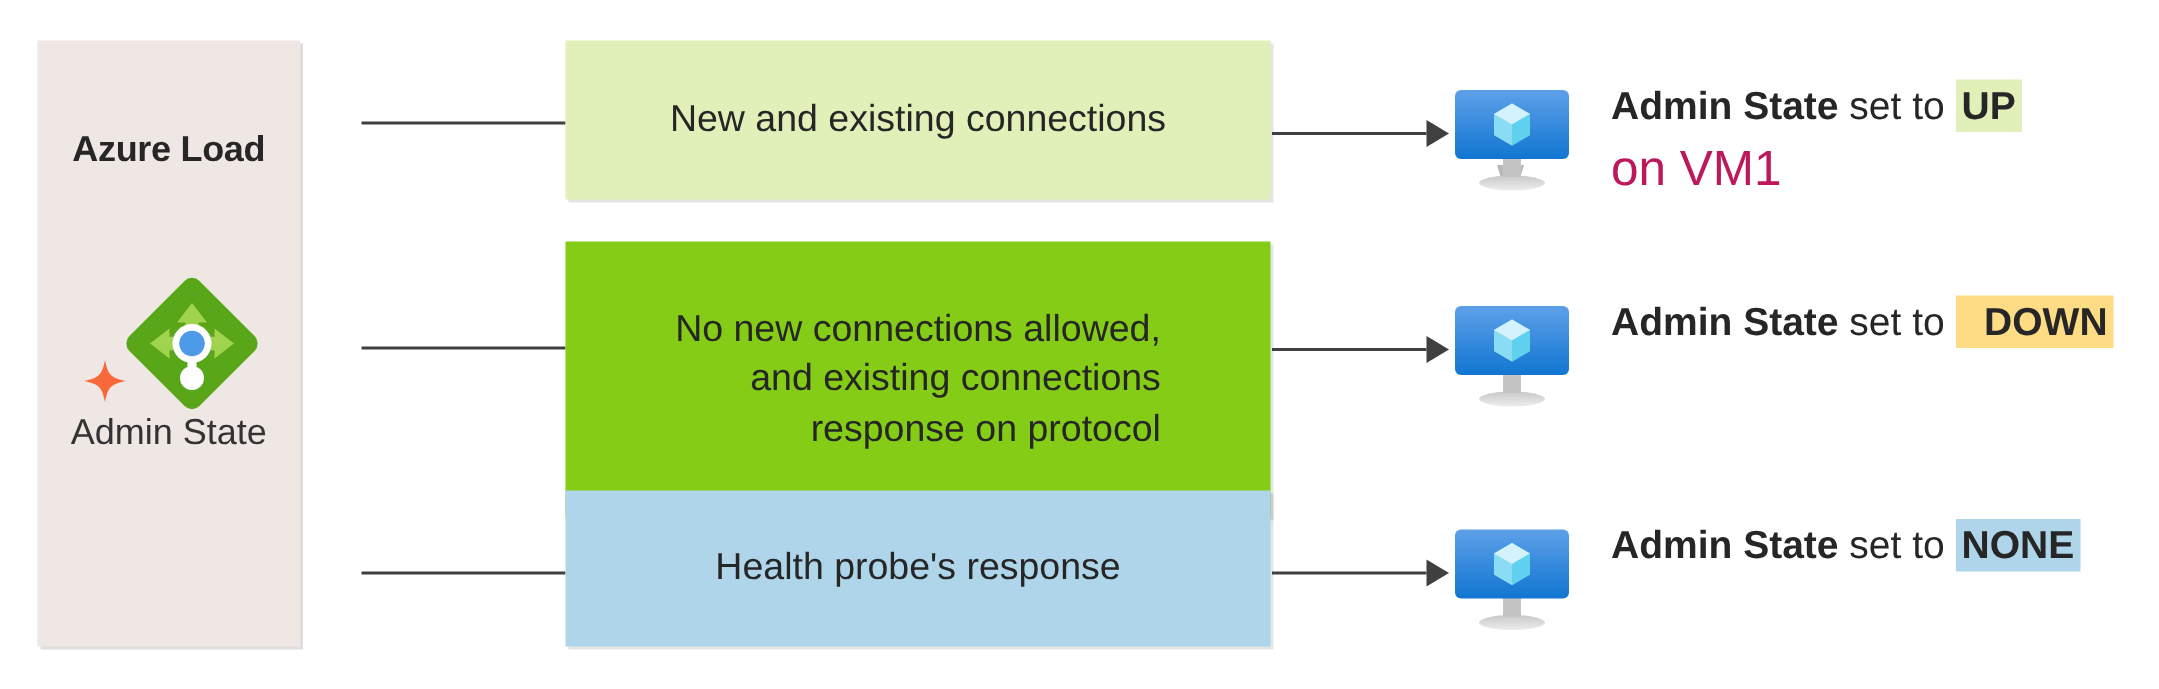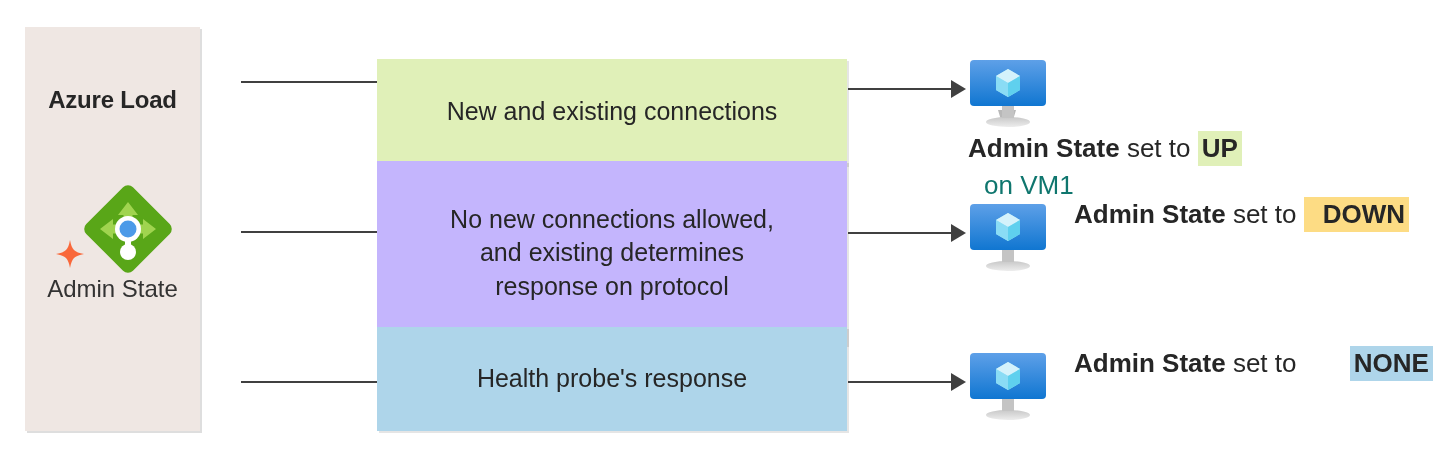--- a/index.html
+++ b/index.html
@@ -91,32 +91,32 @@
     display: flex;
     align-items: center;
     justify-content: center;
     text-align: center;
     font-size: 25px;
     line-height: 1.34;
     color: #262626;
     box-shadow: 2px 2px 0 0 rgba(0,0,0,0.10);
     padding: 0 12px;
   }
-  .desc-box--green  { top: 27px;  height: 106px; background: #e0f0b8; margin-top: 32px; }
-  .desc-box--orange { top: 161px; height: 184px; background: #c4b5fd; }
+  .desc-box--green  { top: 27px;  height: 106px; background: #e0f0b8; }
+  .desc-box--orange { top: 161px; height: 184px; background: #84cc16; text-align: right; }
   .desc-box--blue   { top: 327px; height: 104px; background: #aed5ea; }
 
   
   .vm-row {
     position: absolute;
     left: 968px;
     display: flex;
     align-items: flex-start;
   }
-  .vm-row--1 { top: 52px; flex-direction: column; }
+  .vm-row--1 { top: 52px; }
   .vm-row--2 { top: 196px; }
   .vm-row--3 { top: 345px; }
 
   .vm-icon {
     flex: 0 0 auto;
     margin-right: 26px;
     margin-top: 2px;
   }
   .vm-text {
     font-size: 26px;
@@ -124,22 +124,22 @@
     color: #262626;
     white-space: nowrap;
   }
   .vm-text .bold { font-weight: bold; }
   .hl {
     font-weight: bold;
     padding: 2px 4px 3px 4px;
   }
   .hl--green  { background: #e0f0b8; }
   .hl--orange { background: #fddc84; padding-left: 19px; }
-  .hl--blue   { background: #aed5ea; margin-left: 46px; }
-  .vm-sub { font-size: 26px; color: #0f766e; margin-left: 16px; }
+  .hl--blue   { background: #aed5ea; }
+  .vm-sub { font-size: 33px; color: #be185d; }
 </style>
 </head>
 <body>
 
 <div class="lb-panel">
   <div class="lb-title">
     <div>Azure Load</div>
   </div>
 
   <div class="lb-icon-wrap">
@@ -174,21 +174,21 @@
 
 <div class="desc-box desc-box--green">
   <div>
     <div>New and existing connections</div>
   </div>
 </div>
 
 <div class="desc-box desc-box--orange">
   <div>
     <div>No new connections allowed,</div>
-    <div>and existing determines</div>
+    <div>and existing connections</div>
     <div>response on protocol</div>
   </div>
 </div>
 
 <div class="desc-box desc-box--blue">
   <div>
     <div>Health probe's response</div>
   </div>
 </div>
 

